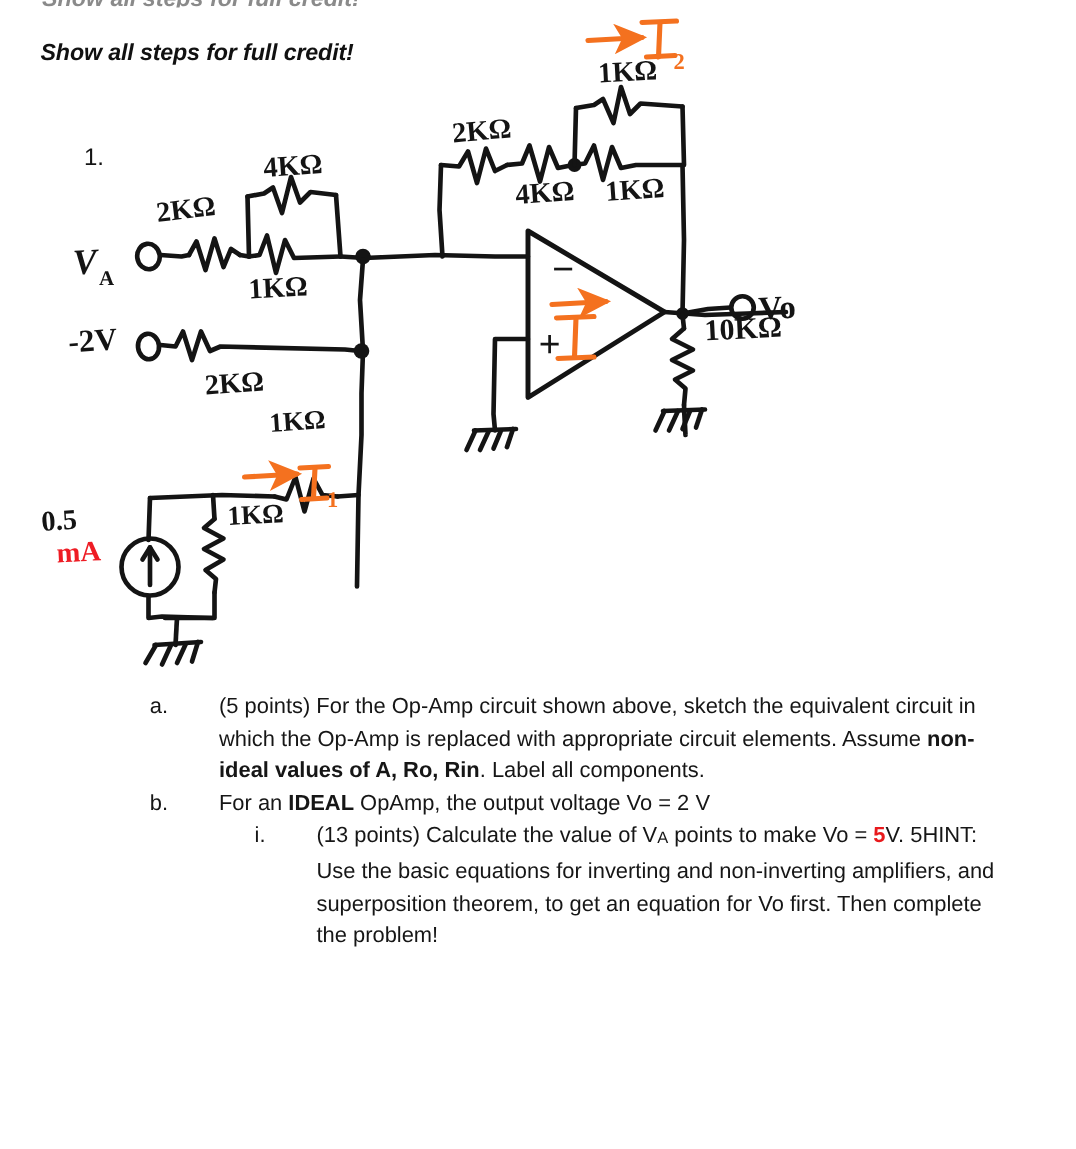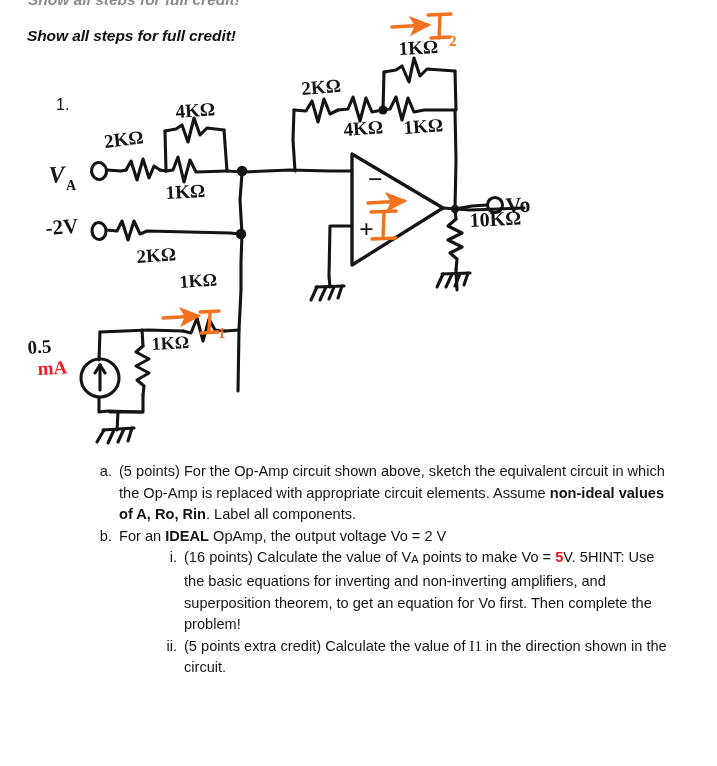--- a/index.html
+++ b/index.html
@@ -77,20 +77,21 @@
   }
   .qmark {
     flex: 0 0 auto;
     text-align: right;
     padding-right: 7px;
   }
   .qmark.lvl1 { width: 15px; }
   .qmark.lvl2 { width: 80px; }
   .qtext {
     flex: 1 1 auto;
+    margin-left: 27px;
   }
   .qtext b { font-weight: bold; }
   .sub { font-size: 11px; vertical-align: -1px; }
   .red { color: #e8191c; font-weight: bold; }
   .serif { font-family: "Liberation Serif", serif; }
 </style>
 </head>
 <body>
 
 <div id="page">
@@ -281,25 +282,19 @@
     <div class="qrow">
       <div class="qmark lvl1">b.</div>
       <div class="qtext">
         <span>For an </span><b>IDEAL</b><span> OpAmp, the output voltage Vo = 2 V</span>
       </div>
     </div>
 
     <div class="qrow">
       <div class="qmark lvl2">i.</div>
       <div class="qtext">
-        <span>(16 points) Calculate the value of V</span><span class="sub">A</span><span> points to make Vo = </span><span class="red">5</span><span>V. 5HINT: Use the basic equations for inverting and non-inverting amplifiers, and superposition theorem, to get an equation for Vo first. Then complete the problem!</span>
+        <span>(13 points) Calculate the value of V</span><span class="sub">A</span><span> points to make Vo = </span><span class="red">5</span><span>V. 5HINT: Use the basic equations for inverting and non-inverting amplifiers, and superposition theorem, to get an equation for Vo first. Then complete the problem!</span>
       </div>
     </div>
 
-    <div class="qrow">
-      <div class="qmark lvl2">ii.</div>
-      <div class="qtext">
-        <span>(5 points extra credit) Calculate the value of </span><span class="serif">I1</span><span> in the direction shown in the circuit.</span>
-      </div>
-    </div>
 
   </div>
 </div>
 
 </body></html>

